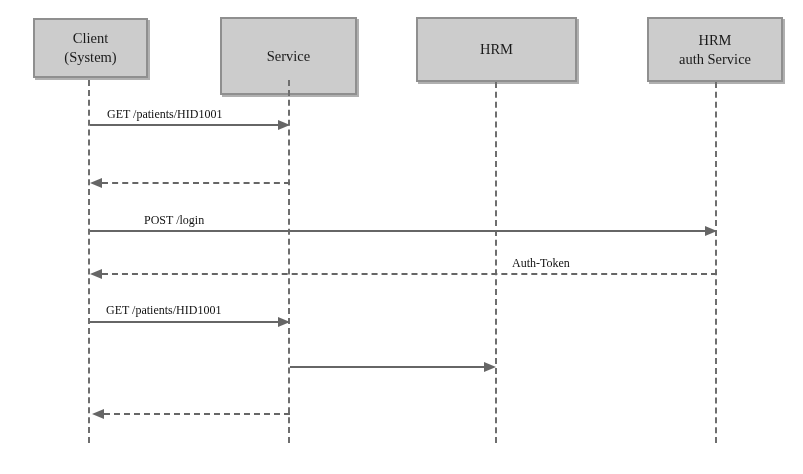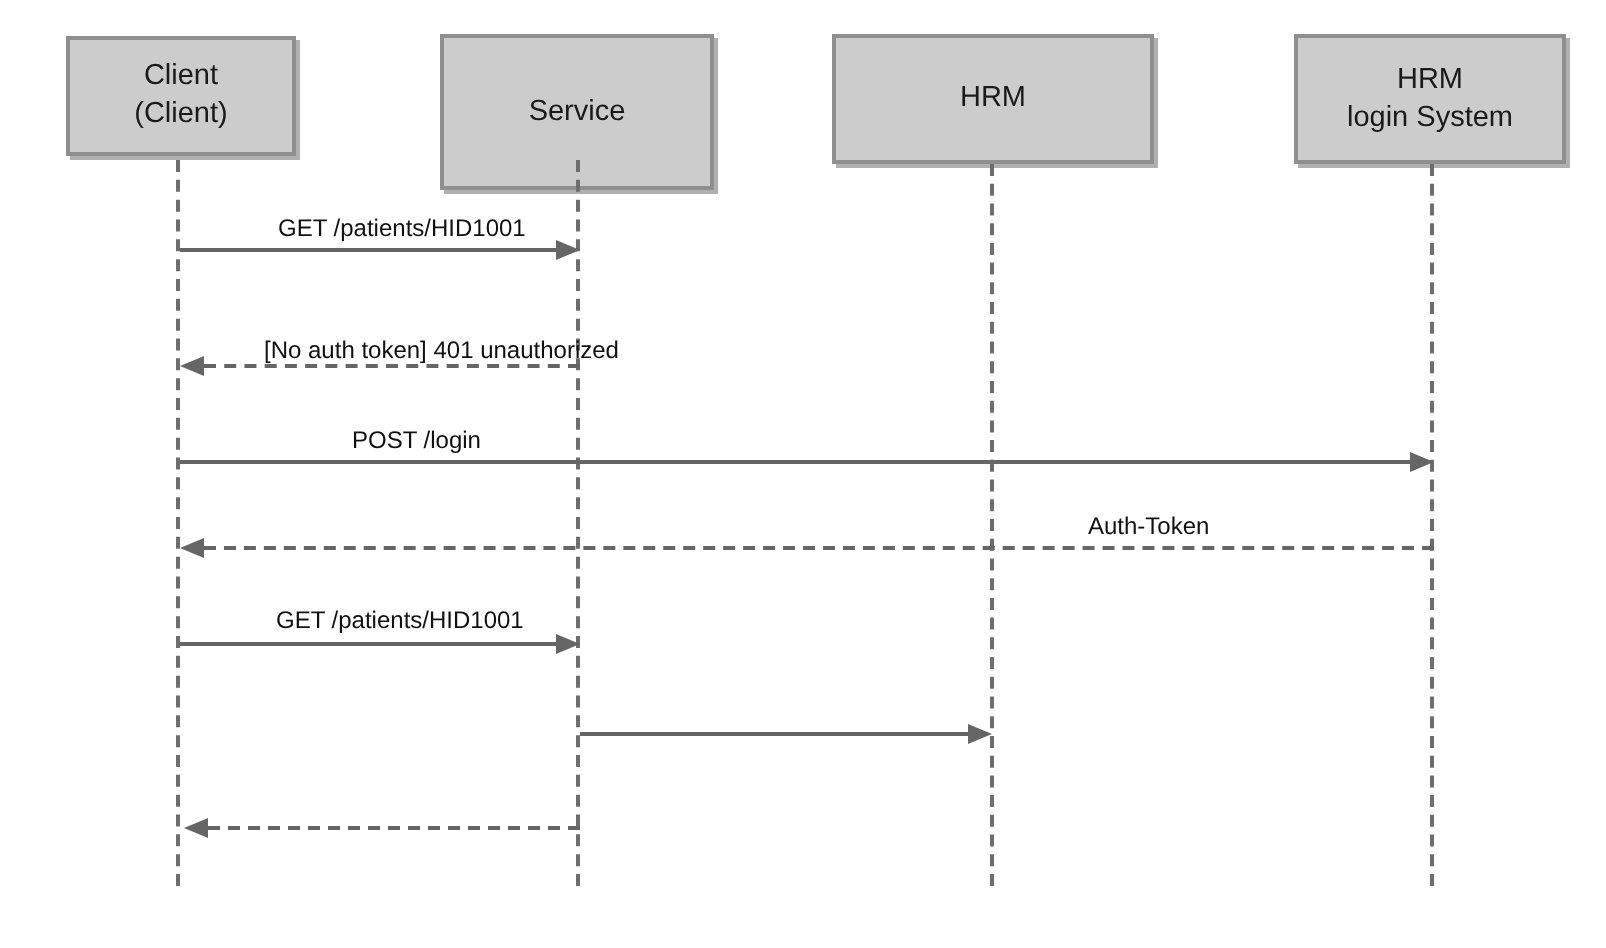--- a/index.html
+++ b/index.html
@@ -1,21 +1,21 @@
 <!DOCTYPE html>
 <html><head>
 <meta charset="utf-8">
 <style>
   html, body { margin: 0; padding: 0; background: #ffffff; }
   #stage {
     position: relative;
     width: 803px;
     height: 474px;
     background: #ffffff;
-    font-family: Liberation Sans, sans-serif;
+    font-family: Liberation Serif, serif;
     overflow: hidden;
   }
   .pbox {
     position: absolute;
     box-sizing: border-box;
     background: #cccccc;
     border: 2px solid #8f8f8f;
     box-shadow: 2px 2px 0 #b0b0b0;
     display: flex;
     align-items: center;
@@ -55,65 +55,63 @@
     border-top: 5px solid transparent;
     border-bottom: 5px solid transparent;
     border-right: 12px solid #666666;
   }
   .mlabel {
     position: absolute;
     font-size: 12px;
     color: #111111;
     white-space: nowrap;
     line-height: 14px;
-    margin-left: 32px;
   }
 </style>
 </head>
 <body>
 
 <div id="stage">
 
   <div class="pbox" style="left:33px;top:18px;width:115px;height:60px">
     <div class="plabel">
       <span>Client</span>
-      <span>(Client)</span>
+      <span>(System)</span>
     </div>
   </div>
 
   <div class="pbox" style="left:220px;top:17px;width:137px;height:78px">
     <div class="plabel">
       <span>Service</span>
 
     </div>
   </div>
 
   <div class="pbox" style="left:416px;top:17px;width:161px;height:65px">
     <div class="plabel">
       <span>HRM</span>
     </div>
   </div>
 
   <div class="pbox" style="left:647px;top:17px;width:136px;height:65px">
     <div class="plabel">
       <span>HRM</span>
-      <span>login System</span>
+      <span>auth Service</span>
     </div>
   </div>
 
   <div class="lifeline" style="left:88px;top:80px;height:363px"></div>
   <div class="lifeline" style="left:288px;top:80px;height:363px"></div>
   <div class="lifeline" style="left:495px;top:82px;height:361px"></div>
   <div class="lifeline" style="left:715px;top:82px;height:361px"></div>
 
   <div class="mlabel" style="left:107px;top:107px">GET /patients/HID1001</div>
   <div class="mline-solid" style="left:90px;top:124px;width:188px"></div>
   <div class="arrow-right" style="left:278px;top:120px"></div>
 
-  <div class="mlabel" style="left:100px;top:168px">[No auth token] 401 unauthorized</div>
   <div class="mline-dashed" style="left:102px;top:182px;width:188px"></div>
   <div class="arrow-left" style="left:90px;top:178px"></div>
 
   <div class="mlabel" style="left:144px;top:213px">POST /login</div>
   <div class="mline-solid" style="left:90px;top:230px;width:615px"></div>
   <div class="arrow-right" style="left:705px;top:226px"></div>
 
   <div class="mlabel" style="left:512px;top:256px">Auth-Token</div>
   <div class="mline-dashed" style="left:102px;top:273px;width:615px"></div>
   <div class="arrow-left" style="left:90px;top:269px"></div>

